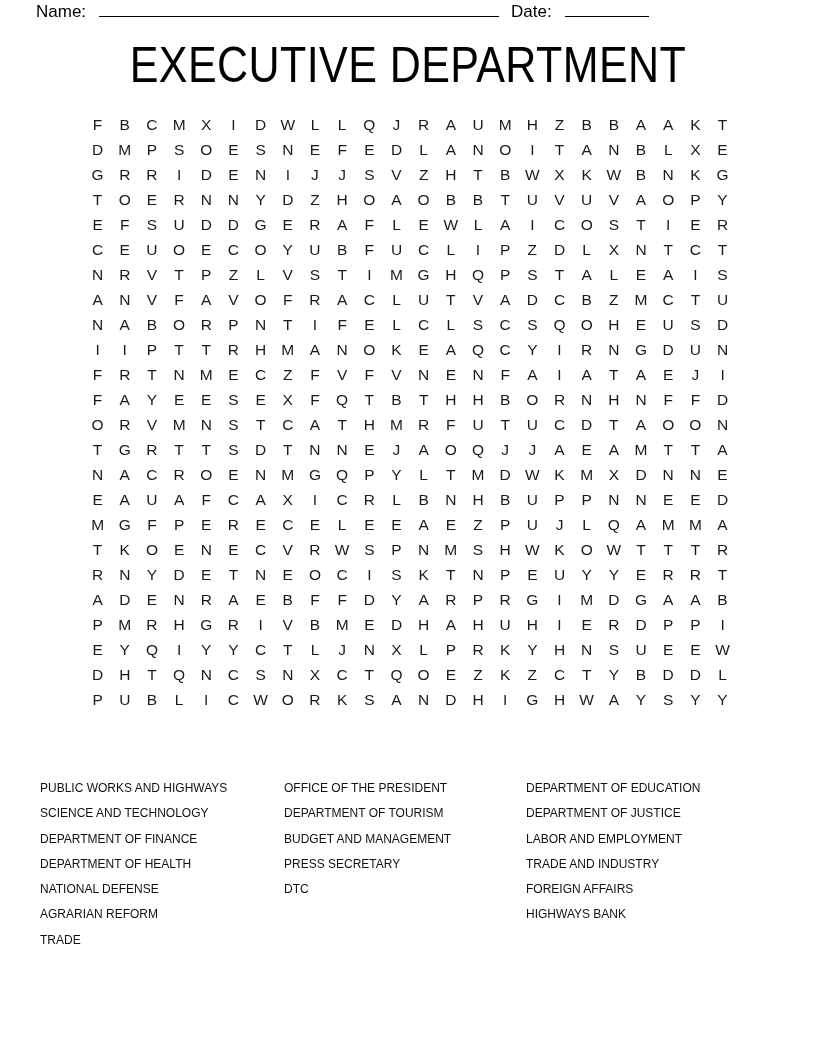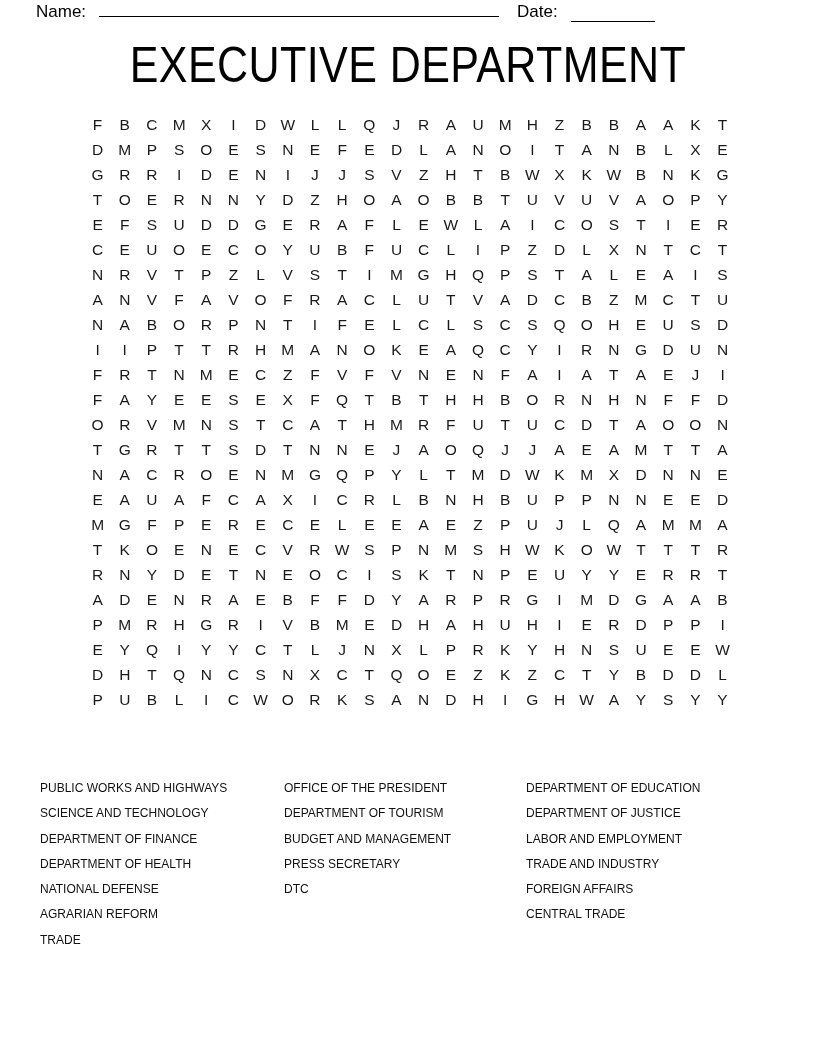--- a/index.html
+++ b/index.html
@@ -36,21 +36,21 @@
   }
   .field-label { font-size: 17px; }
   .rule {
     display: inline-block;
     border-bottom: 1px solid #000;
     height: 14px;
     margin-left: 4px;
   }
   .rule-name  { width: 400px; }
   .rule-date  { width: 84px; }
-  .field-date { margin-left: 18px; align-items: flex-end; }
+  .field-date { margin-left: 12px; }
 
   
   .puzzle-title {
     position: absolute;
     top: 36px;
     left: 0;
     width: 816px;
     text-align: center;
     font-size: 50px;
     font-weight: normal;
@@ -770,15 +770,15 @@
       <div class="word">BUDGET AND MANAGEMENT</div>
       <div class="word">PRESS SECRETARY</div>
       <div class="word">DTC</div>
     </div>
     <div class="word-col word-col-3">
       <div class="word">DEPARTMENT OF EDUCATION</div>
       <div class="word">DEPARTMENT OF JUSTICE</div>
       <div class="word">LABOR AND EMPLOYMENT</div>
       <div class="word">TRADE AND INDUSTRY</div>
       <div class="word">FOREIGN AFFAIRS</div>
-      <div class="word">CENTRAL TRADE</div>
+      <div class="word">HIGHWAYS BANK</div>
     </div>
   </div>
 
 </body></html>

